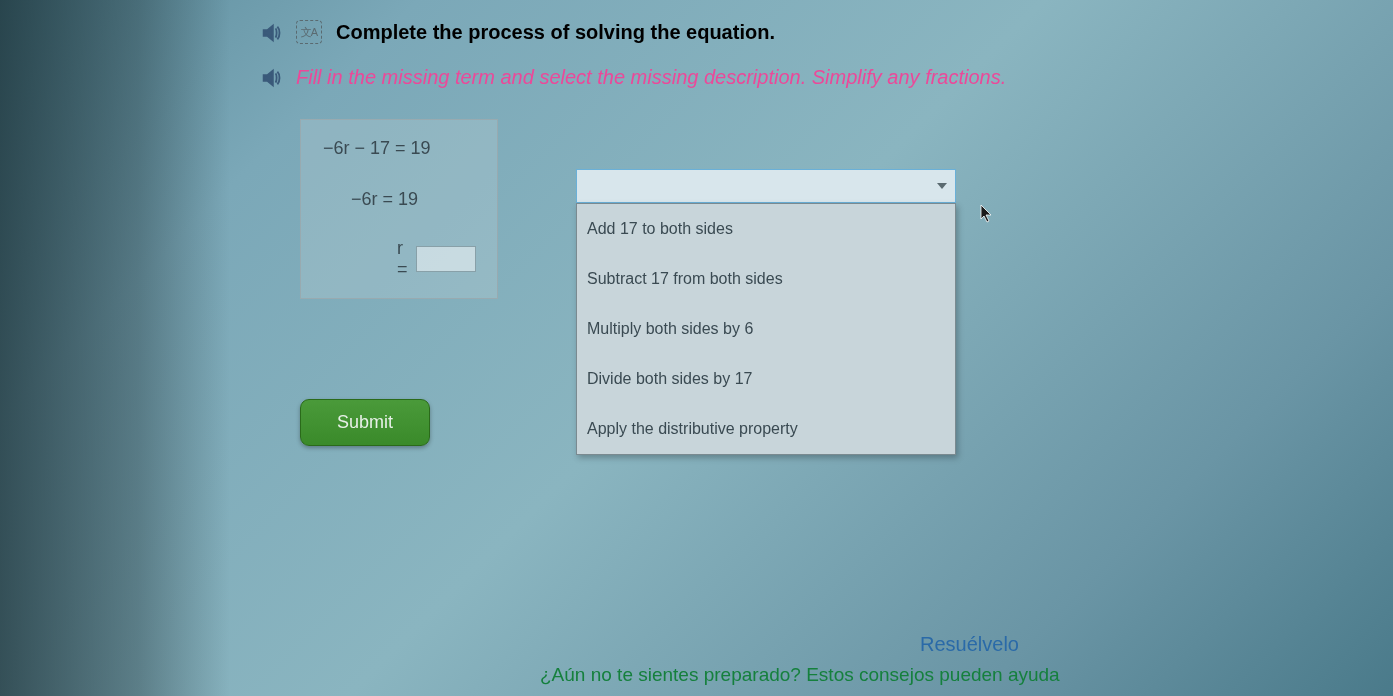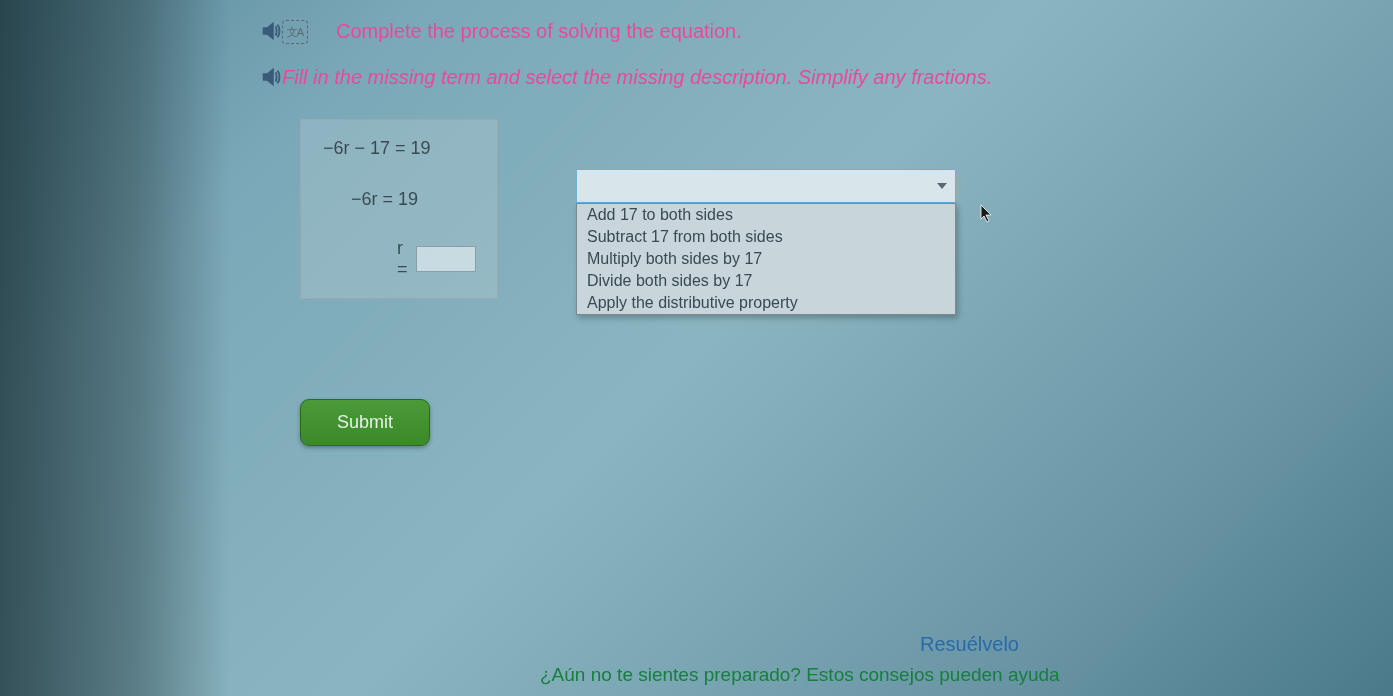--- a/index.html
+++ b/index.html
@@ -19,41 +19,42 @@
   }
   .content {
     position: absolute;
     left: 260px;
     top: 20px;
     right: 0;
     color: #2a3840;
   }
   .instruction-row {
     display: flex;
-    align-items: flex-start;
+    align-items: flex-end;
+    gap: 14px;
     margin-bottom: 22px;
     font-size: 20px;
   }
   .icon-sound {
     width: 22px; height: 22px;
     flex-shrink: 0;
   }
   .icon-translate {
     width: 26px; height: 24px;
     border: 1.5px dashed #5a6a70;
     border-radius: 4px;
     display: flex;
     align-items: center;
     justify-content: center;
     font-size: 11px;
     color: #5a6a70;
     flex-shrink: 0;
     letter-spacing: -1px;
   }
-  .instruction-text { color: #ec4899; font-weight: 400; margin-left: 28px; }
+  .instruction-text { color: #000000; font-weight: 700; }
   .instruction-italic { font-style: italic; color: #ec4899; }
   .work-area {
     margin-top: 30px;
     margin-left: 40px;
     position: relative;
     width: 680px;
     height: 210px;
   }
   .eq-box {
     border: 1px solid #98aab0;
@@ -96,21 +97,21 @@
     border-top: 6px solid #5a6a70;
   }
   .dropdown-list {
     border: 1px solid #7a8a90;
     background: #c8d5da;
     font-size: 16px;
     color: #3a4a52;
     box-shadow: 2px 3px 6px rgba(0,0,0,0.25);
   }
   .dropdown-item {
-    padding: 2px 10px;
+    padding: 16px 10px;
   }
   .submit-btn {
     margin-top: 70px;
     margin-left: 40px;
     background: linear-gradient(#4a9a3a, #3a8a2a);
     color: #e8f0e8;
     border: 1px solid #2a6a1a;
     border-radius: 9px;
     padding: 12px 36px;
     font-size: 18px;
@@ -182,21 +183,21 @@
     </div>
 
     <div class="dropdown-area">
       <div class="dropdown-select">
         <span></span>
         <div class="dropdown-arrow"></div>
       </div>
       <div class="dropdown-list">
         <div class="dropdown-item">Add 17 to both sides</div>
         <div class="dropdown-item">Subtract 17 from both sides</div>
-        <div class="dropdown-item">Multiply both sides by 17</div>
+        <div class="dropdown-item">Multiply both sides by 6</div>
         <div class="dropdown-item">Divide both sides by 17</div>
         <div class="dropdown-item">Apply the distributive property</div>
       </div>
     </div>
   </div>
 
   <button class="submit-btn">Submit</button>
 
 </div>
 

